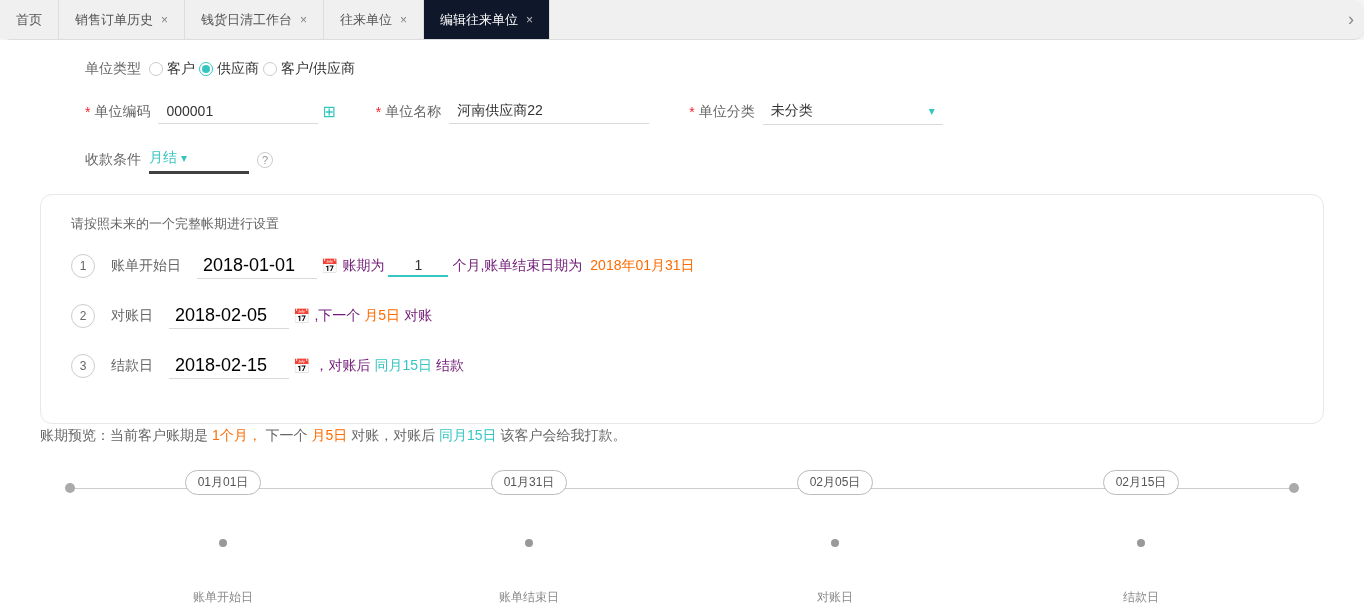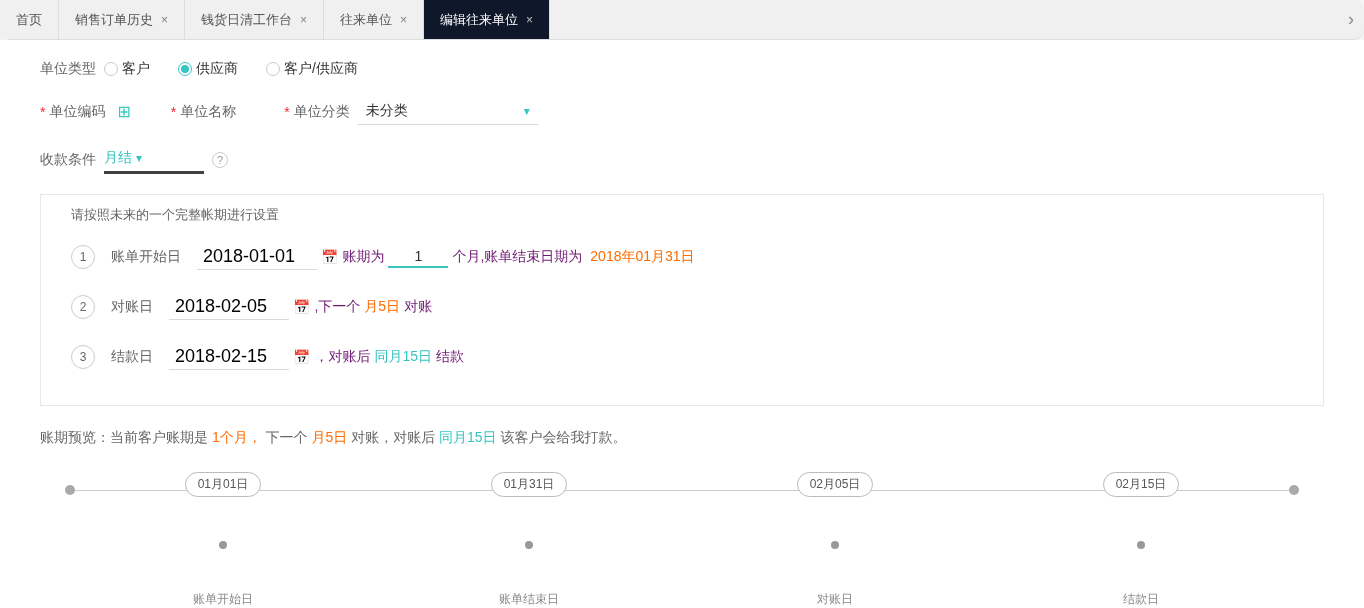--- a/index.html
+++ b/index.html
@@ -35,28 +35,29 @@
 
     
     .main-content {
       background: #fff; padding: 20px 40px; min-height: 572px;
     }
 
     
     .form-row {
       display: flex; align-items: center; margin-bottom: 20px;
       flex-wrap: wrap;
+      margin-left: 45px;
     }
     .form-label {
       color: #666; margin-right: 8px; white-space: nowrap;
     }
     .required-star { color: #f5222d; margin-right: 4px; }
 
     
-    .radio-group { display: flex; align-items: flex-start; gap: 28px; }
+    .radio-group { display: flex; align-items: flex-start; gap: 4px; }
     .radio-item { display: flex; align-items: center; gap: 4px; cursor: pointer; }
     .radio-circle {
       width: 14px; height: 14px; border-radius: 50%;
       border: 1px solid #ccc; display: flex; align-items: center; justify-content: center;
     }
     .radio-circle.checked { border-color: #36c5c0; }
     .radio-circle.checked::after {
       content: ''; width: 8px; height: 8px; border-radius: 50%;
       background: #36c5c0;
     }
@@ -93,22 +94,22 @@
 
     .help-icon {
       display: inline-flex; align-items: center; justify-content: center;
       width: 16px; height: 16px; border-radius: 50%;
       border: 1px solid #ccc; color: #999; font-size: 11px; margin-left: 8px;
       cursor: pointer;
     }
 
     
     .panel-box {
-      border: 1px solid #e8e8e8; border-radius: 0;
-      padding: 11px 30px; margin-bottom: 20px;
+      border: 1px solid #e8e8e8; border-radius: 12px;
+      padding: 20px 30px; 
     }
     .panel-hint { color: #666; margin-bottom: 20px; font-size: 13px; }
 
     
     .step-row {
       display: flex; align-items: center; margin-bottom: 24px;
     }
     .step-num {
       width: 24px; height: 24px; border-radius: 50%;
       border: 1px solid #ccc; display: flex; align-items: center;
@@ -210,25 +211,27 @@
         <div class="radio-circle"></div>
         <span>客户/供应商</span>
       </label>
     </div>
   </div>
 
   <div class="form-row">
     <div class="field-group">
       <span class="required-star">*</span>
       <span class="form-label">单位编码</span>
+      <input class="input-box" type="text" value="000001" style="">
       <span class="input-icon">⊞</span>
     </div>
     <div class="field-group">
       <span class="required-star">*</span>
       <span class="form-label">单位名称</span>
+      <input class="input-box" type="text" style="width: 200px;" value="河南供应商22">
     </div>
     <div class="field-group">
       <span class="required-star">*</span>
       <span class="form-label">单位分类</span>
       <div class="select-box">
         <span class="select-value">未分类</span>
         <span class="select-arrow">▾</span>
       </div>
     </div>
   </div>

